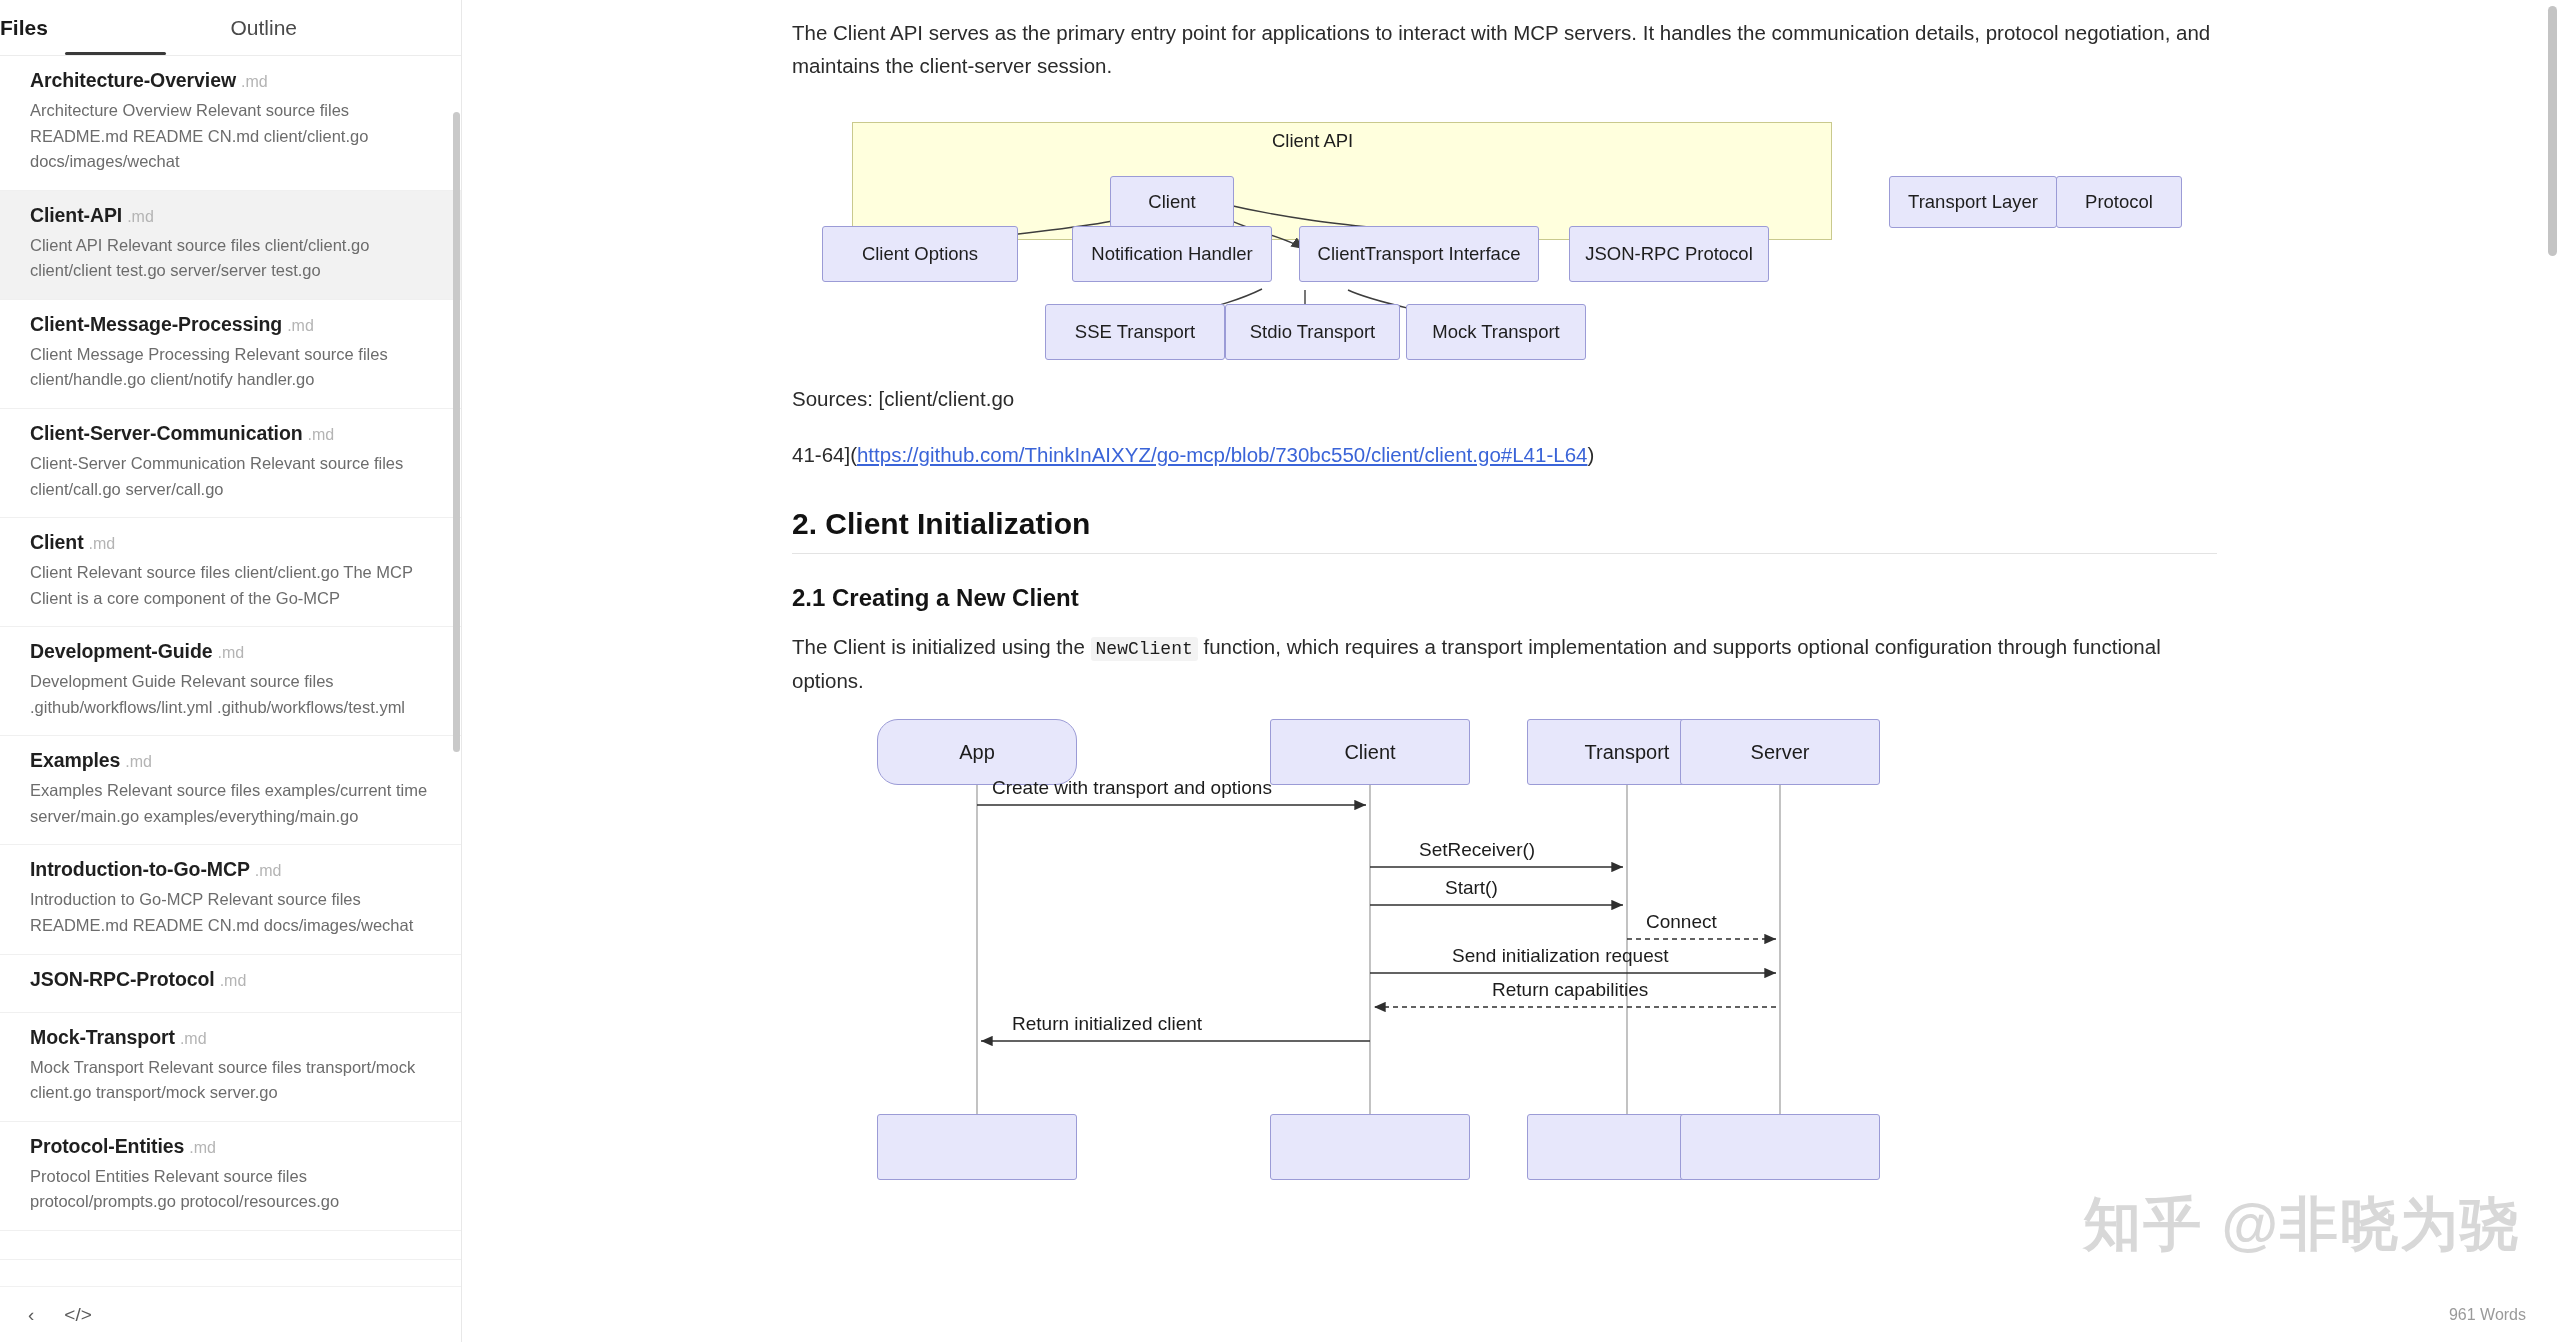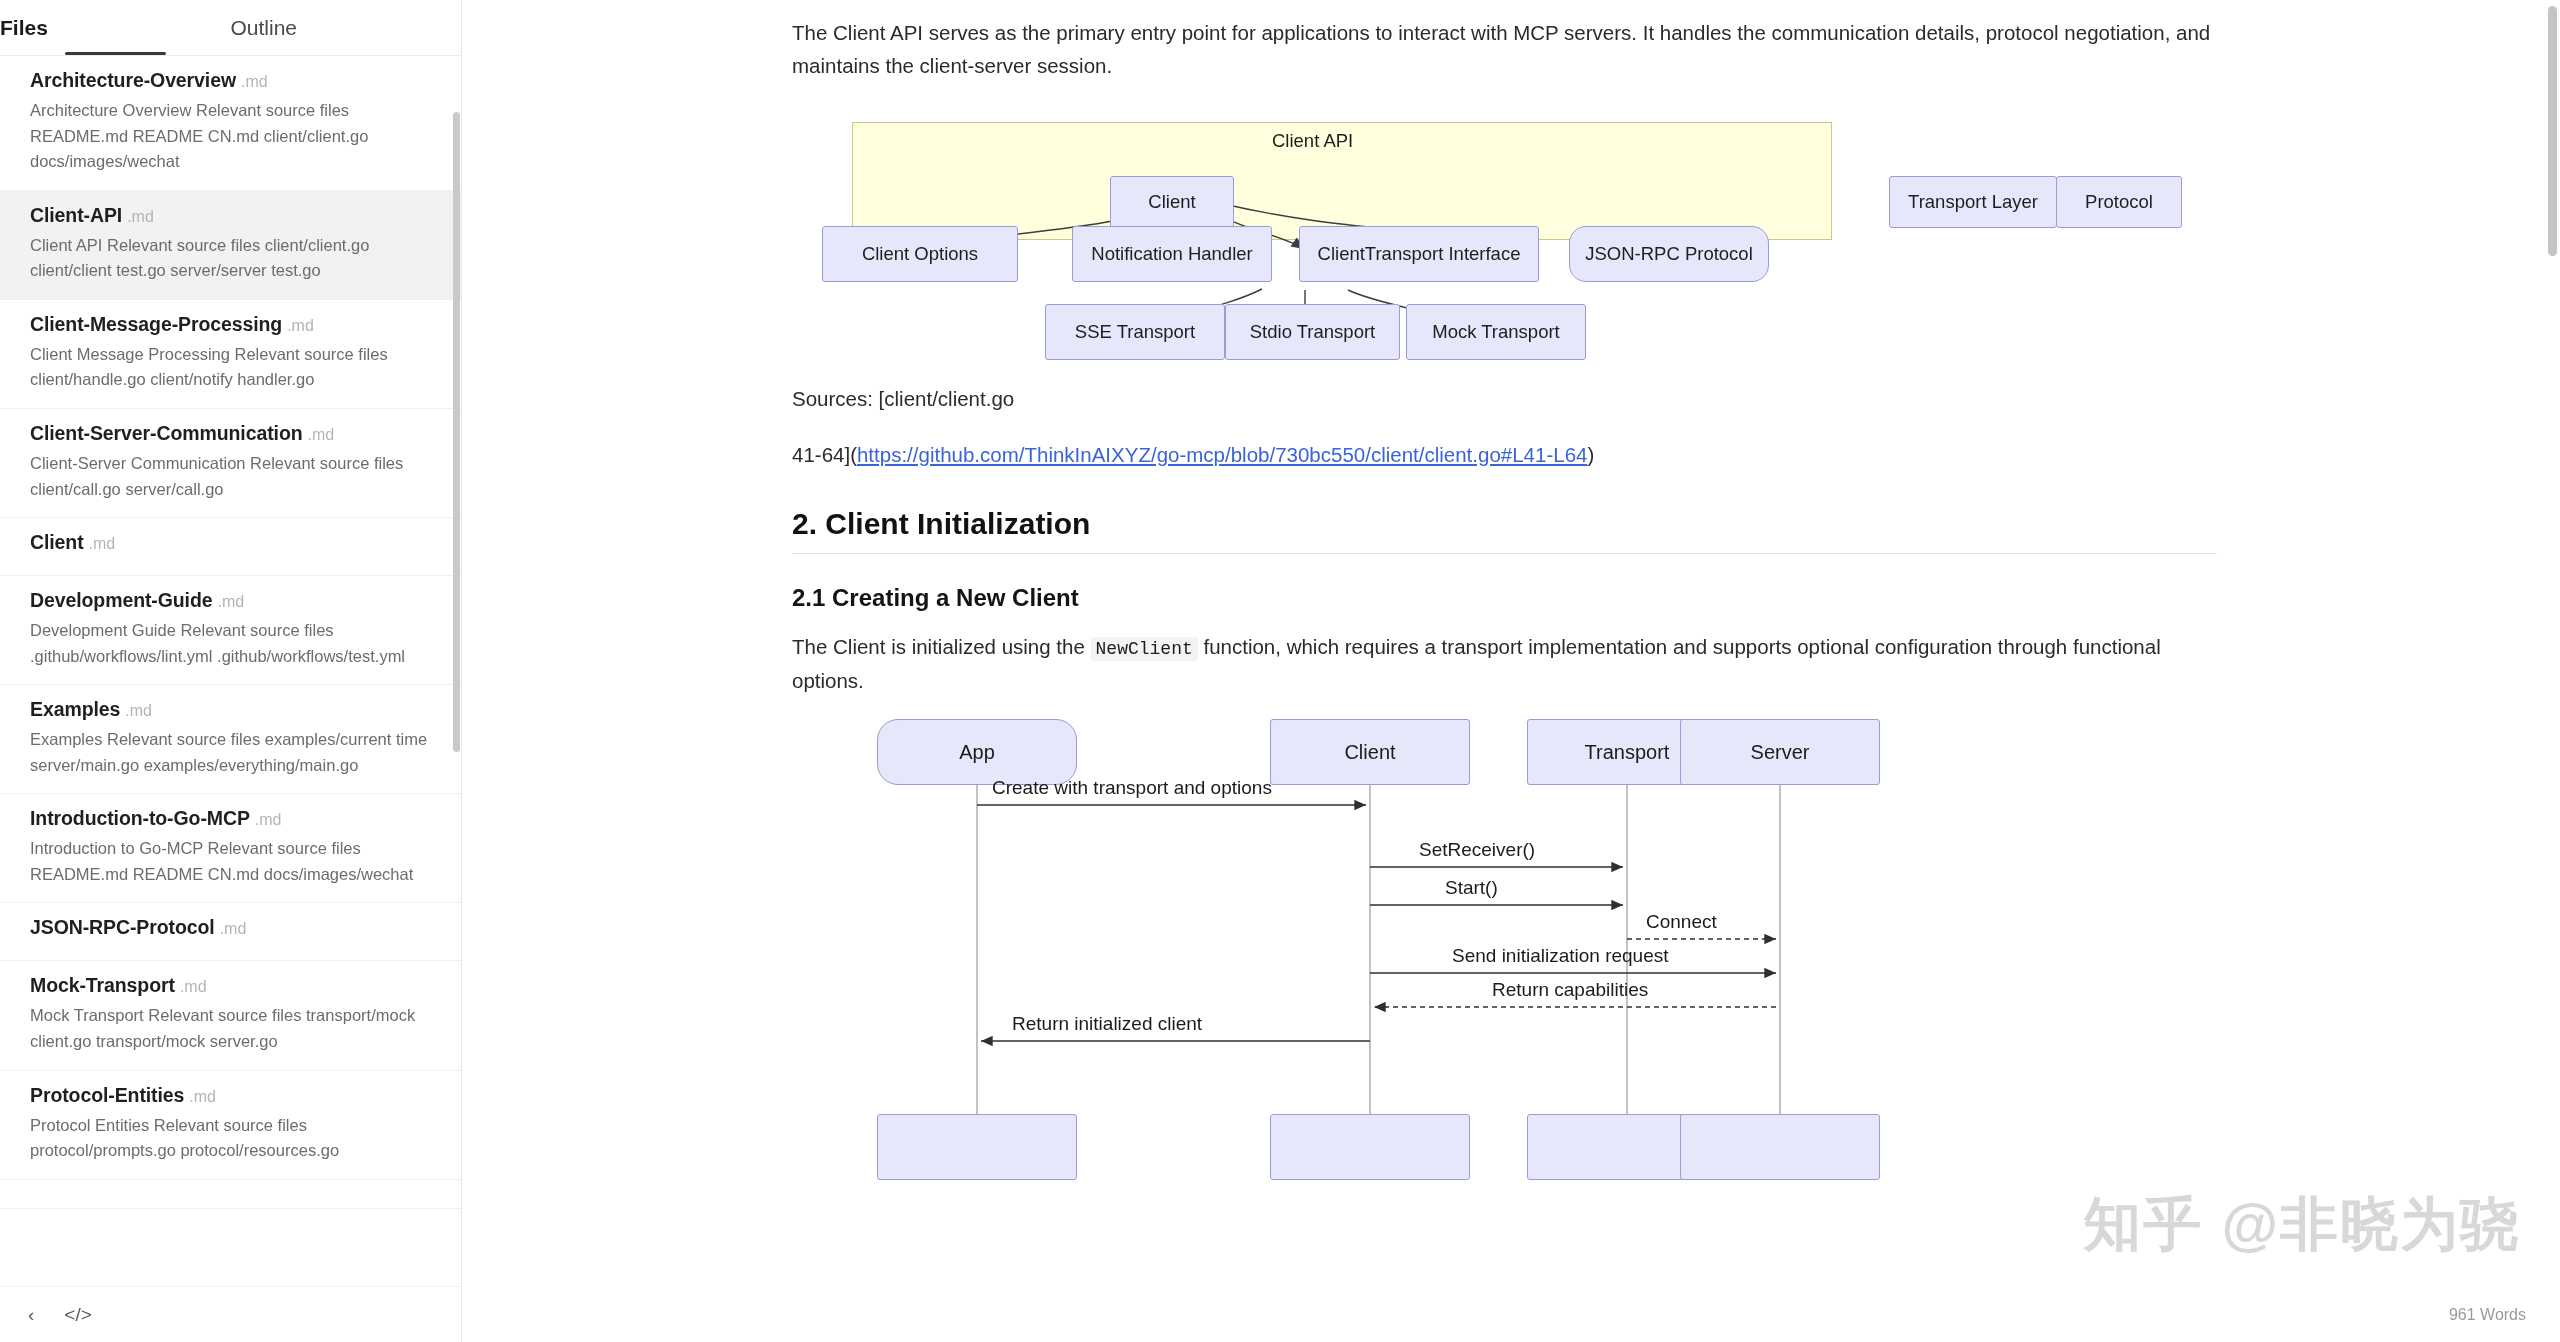--- a/index.html
+++ b/index.html
@@ -322,20 +322,22 @@
           <span class="file-ext">.md</span>
         </div>
         <div class="file-desc">Client-Server Communication Relevant source files client/call.go server/call.go</div>
       </div>
 
       <div class="file-item">
         <div class="file-title-row">
           <span class="file-title">Client</span>
           <span class="file-ext">.md</span>
         </div>
+        <div class="file-desc">Client Relevant source files client/client.go
+The MCP Client is a core component of the Go-MCP</div>
       </div>
 
       <div class="file-item">
         <div class="file-title-row">
           <span class="file-title">Development-Guide</span>
           <span class="file-ext">.md</span>
         </div>
         <div class="file-desc">Development Guide Relevant source files .github/workflows/lint.yml .github/workflows/test.yml</div>
       </div>
 
@@ -425,21 +427,21 @@
             <path d="M513,186 L513,222" stroke="#3d3d3d" fill="none" stroke-width="1.4" marker-end="url(#arr)"></path>
 
             <path d="M556,186 C590,202 650,208 672,222" stroke="#3d3d3d" fill="none" stroke-width="1.4" marker-end="url(#arr)"></path>
           </svg>
 
           <div class="node" style="left:318px; top:72px; width:124px; height:52px;">Client</div>
 
           <div class="node" style="left:30px; top:122px; width:196px; height:56px;">Client Options</div>
           <div class="node" style="left:280px; top:122px; width:200px; height:56px;">Notification Handler</div>
           <div class="node" style="left:507px; top:122px; width:240px; height:56px;">ClientTransport Interface</div>
-          <div class="node" style="left:777px; top:122px; width:200px; height:56px;border-radius:17px;">JSON-RPC Protocol</div>
+          <div class="node" style="left:777px; top:122px; width:200px; height:56px;">JSON-RPC Protocol</div>
 
           <div class="node" style="left:253px; top:200px; width:180px; height:56px;">SSE Transport</div>
           <div class="node" style="left:433px; top:200px; width:175px; height:56px;">Stdio Transport</div>
           <div class="node" style="left:614px; top:200px; width:180px; height:56px;">Mock Transport</div>
 
           <div class="node" style="left:1097px; top:72px; width:168px; height:52px;">Transport Layer</div>
           <div class="node" style="left:1264px; top:72px; width:126px; height:52px;">Protocol</div>
         </div>
 
         <p class="para">Sources: [client/client.go</p>

